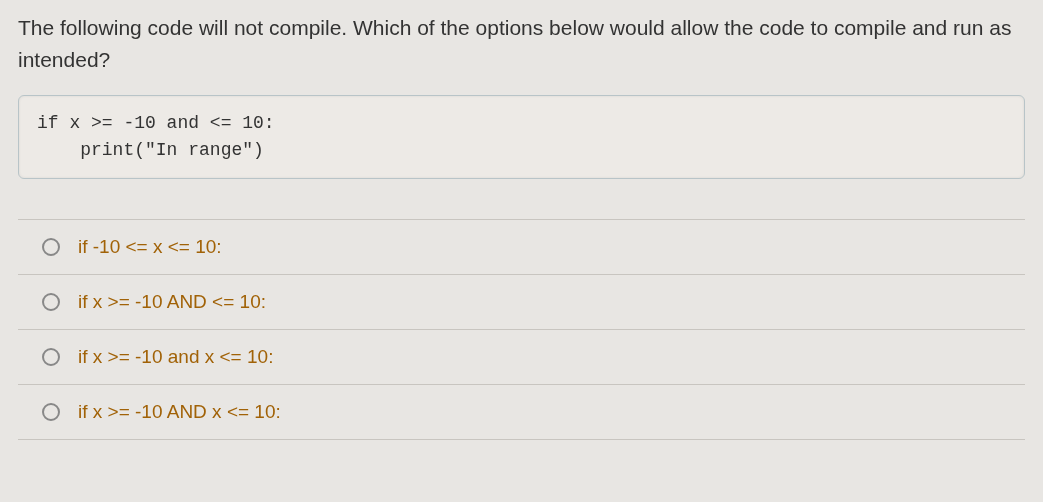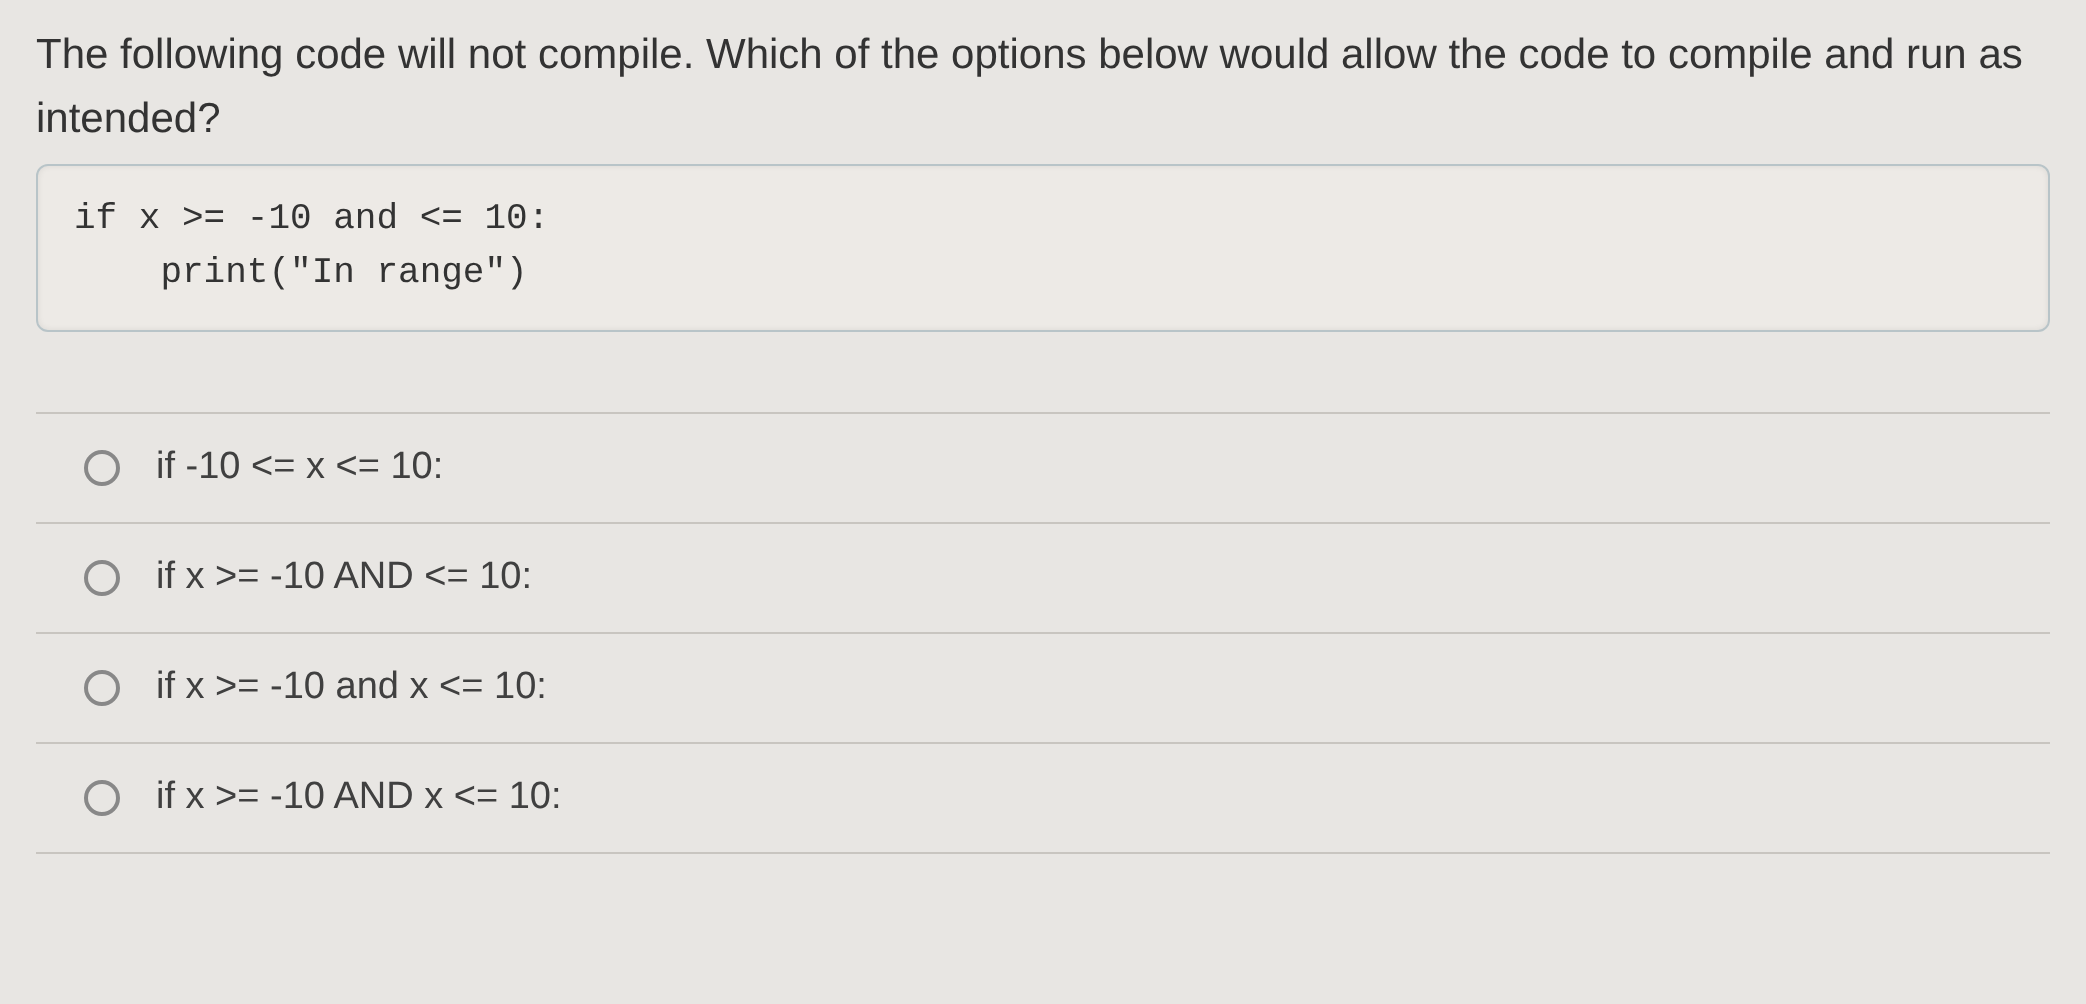--- a/index.html
+++ b/index.html
@@ -12,21 +12,21 @@
       height: 502px;
       background: #e8e6e3;
       font-family: Arial, Helvetica, sans-serif;
       padding: 12px 18px;
       color: #2a2a2a;
     }
     .question-text {
       font-size: 21px;
       line-height: 1.5;
       color: #333;
-      margin-bottom: 7px;
+      margin-bottom: 20px;
     }
     .code-block {
       border: 1px solid #b8c4c8;
       border-radius: 6px;
       background: #edeae6;
       padding: 14px 18px;
       font-family: "Courier New", Courier, monospace;
       font-size: 18px;
       line-height: 1.5;
       color: #333;
@@ -36,21 +36,21 @@
     }
     .options {
       border-top: 1px solid #c8c5c0;
     }
     .option-row {
       display: flex;
       align-items: center;
       padding: 16px 10px 16px 24px;
       border-bottom: 1px solid #c8c5c0;
       font-size: 19px;
-      color: #404040;
+      color: #a16207;
     }
     .radio {
       width: 18px;
       height: 18px;
       border: 2px solid #888;
       border-radius: 50%;
       margin-right: 18px;
       flex-shrink: 0;
       background: #e8e6e3;
     }

